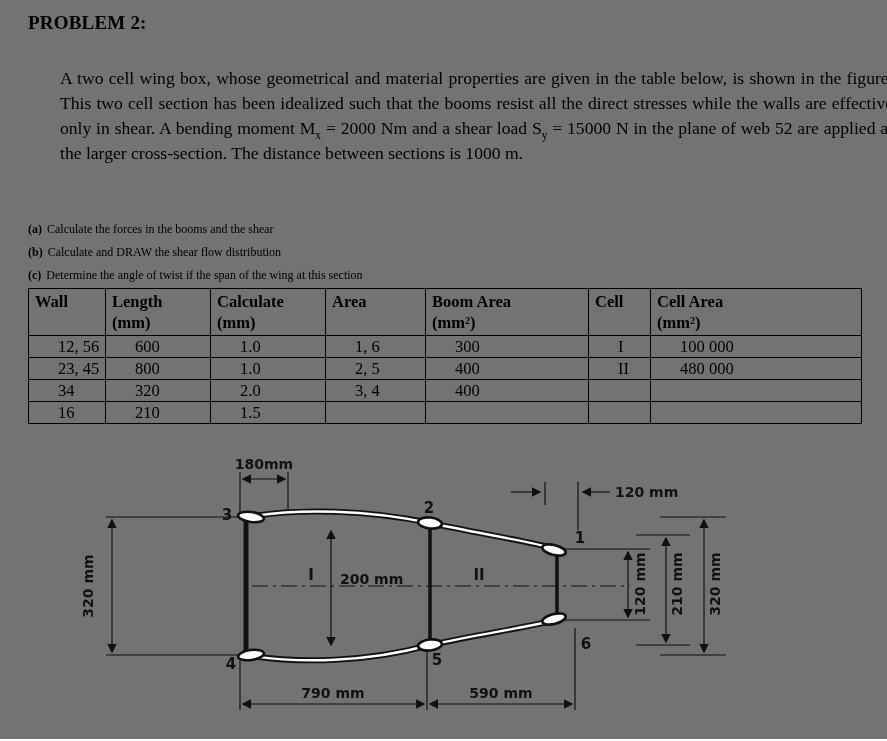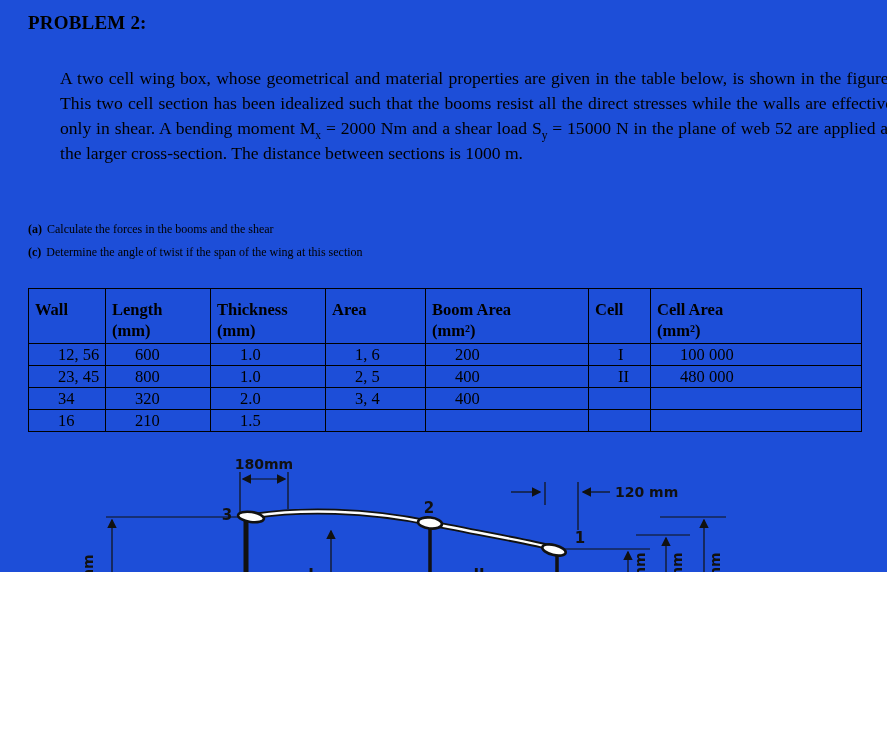--- a/index.html
+++ b/index.html
@@ -2,21 +2,21 @@
 <html><head>
 <meta charset="utf-8">
 <style>
   * { box-sizing: border-box; }
   html, body { margin: 0; padding: 0; }
   body {
     width: 887px; height: 741px;
     background: #ffffff; color: #000;
     font-family: "Liberation Serif", serif;
   }
-  .page { position: relative; width: 887px; height: 572px; overflow: hidden; background: #1d4ed8; }
+  .page { position: relative; width: 887px; height: 739px; overflow: hidden; background: #737373; }
 
   .title {
     position: absolute; left: 28px; top: 12px;
     margin: 0; font-size: 19px; font-weight: bold; letter-spacing: 0.2px;
   }
   .intro {
     position: absolute; left: 44px; top: 50px; width: 833px;
     margin: 16px; font-size: 17.6px; line-height: 25px; text-align: justify;
   }
   .intro sub { font-size: 11.5px; line-height: 0; }
@@ -25,39 +25,42 @@
   .task-label { font-weight: bold; margin-right: 5px; }
 
   table.props {
     position: absolute; left: 28px; top: 288px; width: 833px;
     border-collapse: collapse; table-layout: fixed; font-size: 16.5px;
   }
   .props th, .props td {
     border: 1.6px solid #000; padding: 0 6px; text-align: left; vertical-align: top;
     overflow: hidden; white-space: nowrap;
   }
-  .props th { font-weight: bold; line-height: 1.28; padding-top: 10px; padding-bottom: 2px; }
+  .props th { font-weight: bold; line-height: 1.28; padding-top: 2px; padding-bottom: 2px; }
   .props td { height: 22px; line-height: 21px; padding-left: 29px; }
   .props th span { display: block; }
 
   .figure { position: absolute; left: 0; top: 452px; }
   .figure text { font-family: "DejaVu Sans", sans-serif; font-weight: bold; fill: #111; }
 </style>
 </head>
 <body>
 
 <div class="page">
 
   <h1 class="title">PROBLEM 2:</h1>
 
   <p class="intro">A two cell wing box, whose geometrical and material properties are given in the table below, is shown in the figure. This two cell section has been idealized such that the booms resist all the direct stresses while the walls are effective only in shear. A bending moment M<sub>x</sub> = 2000 Nm and a shear load S<sub>y</sub> = 15000 N in the plane of web 52 are applied at the larger cross-section. The distance between sections is 1000 m.</p>
 
   <div class="tasks">
     <div class="task">
       <span class="task-label">(a)</span><span>Calculate the forces in the booms and the shear</span>
+    </div>
+    <div class="task">
+      <span class="task-label">(b)</span><span>Calculate and DRAW the shear flow distribution</span>
     </div>
     <div class="task">
       <span class="task-label">(c)</span><span>Determine the angle of twist if the span of the wing at this section</span>
     </div>
   </div>
 
   <table class="props">
     <colgroup>
       <col style="width:77px">
         <col style="width:105px">
@@ -71,21 +74,21 @@
       <tr>
         <th>
             <span>Wall</span>
             <span></span>
           </th>
         <th>
             <span>Length</span>
             <span>(mm)</span>
           </th>
         <th>
-            <span>Thickness</span>
+            <span>Calculate</span>
             <span>(mm)</span>
           </th>
         <th>
             <span>Area</span>
             <span></span>
           </th>
         <th>
             <span>Boom Area</span>
             <span>(mm²)</span>
           </th>
@@ -98,21 +101,21 @@
             <span>(mm²)</span>
           </th>
       </tr>
     </thead>
     <tbody>
       <tr>
         <td>12, 56</td>
         <td>600</td>
         <td>1.0</td>
         <td>1, 6</td>
-        <td>200</td>
+        <td>300</td>
         <td>I</td>
         <td>100 000</td>
       </tr>
       <tr>
         <td>23, 45</td>
         <td>800</td>
         <td>1.0</td>
         <td>2, 5</td>
         <td>400</td>
         <td>II</td>

